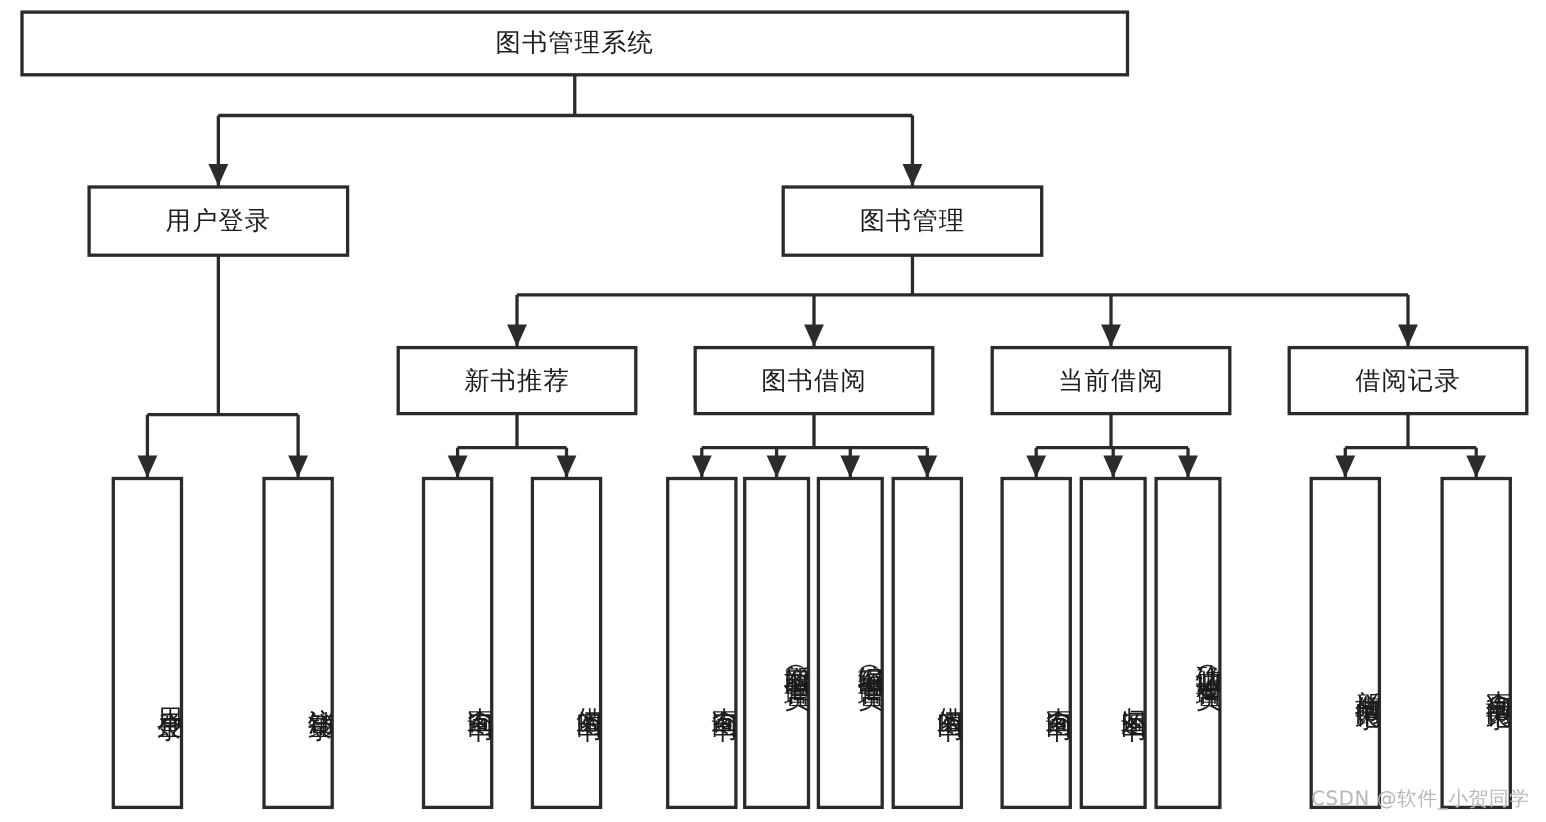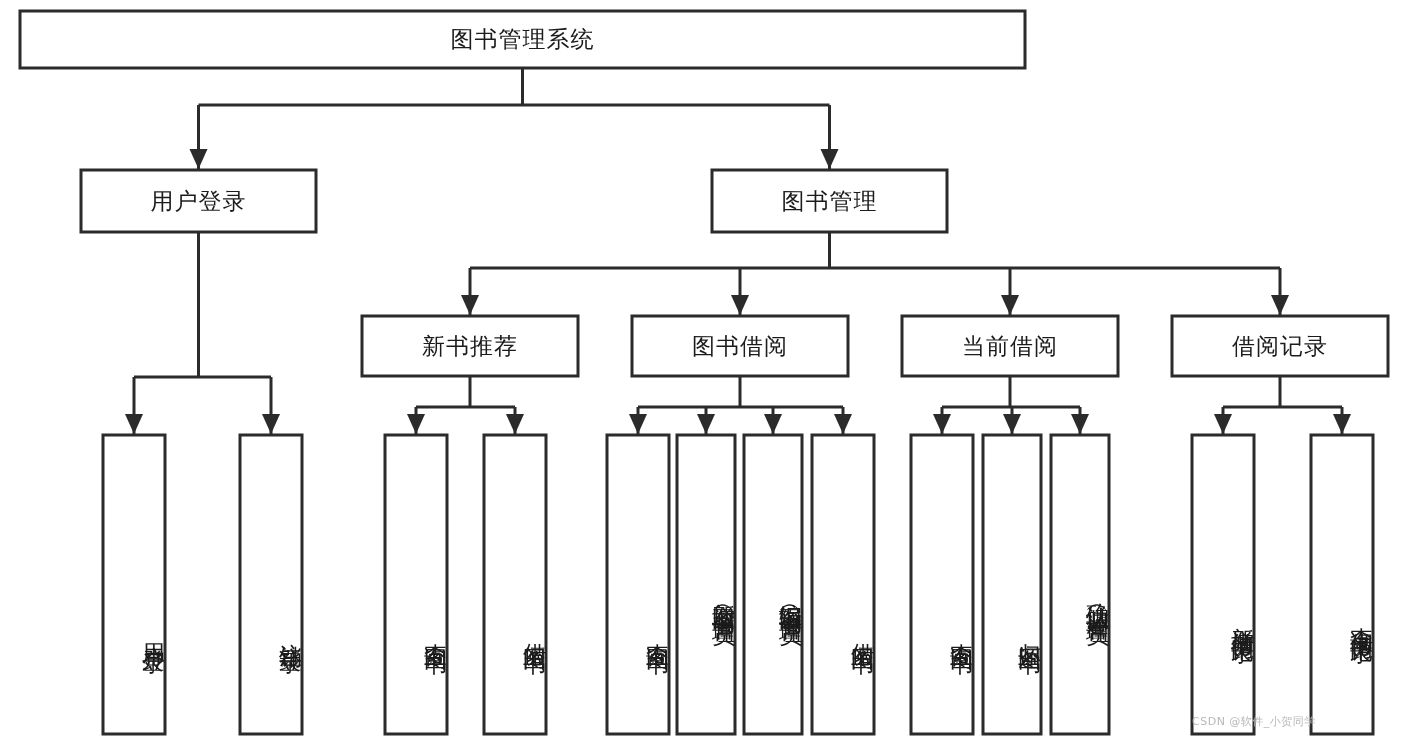--- a/index.html
+++ b/index.html
@@ -63,21 +63,21 @@
     text-align: center;
     display: flex;
     align-items: flex-start;
     justify-content: center;
     pointer-events: none;
     user-select: none;
   }
   .watermark {
     position: absolute;
     font-family: "DejaVu Sans", "Liberation Sans", sans-serif;
-    font-size: 11px;
+    font-size: 18px;
     color: #b8b8b8;
     white-space: nowrap;
     letter-spacing: 0.5px;
   }
 </style>
 </head>
 <body>
 
 <div id="diagram-root">
 

